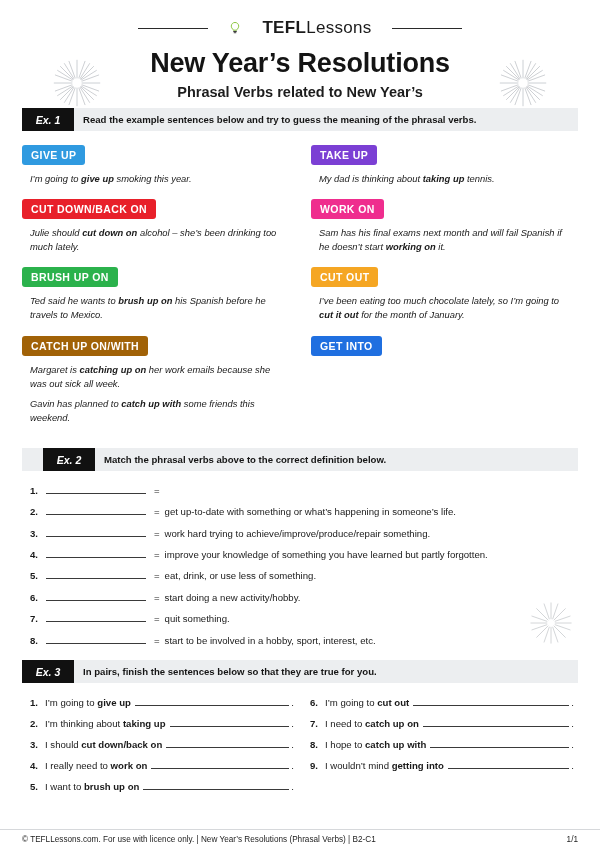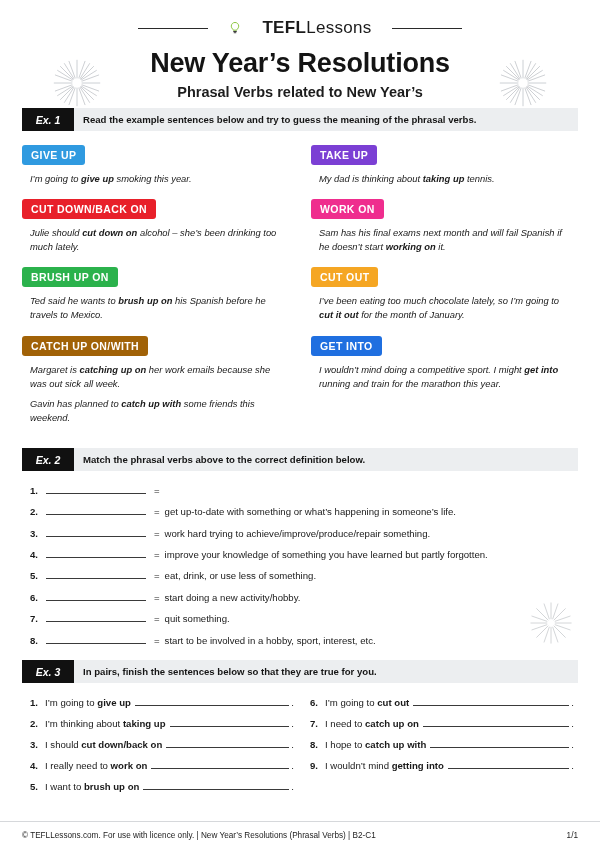--- a/index.html
+++ b/index.html
@@ -193,21 +193,21 @@
     margin: 0 2px 0 4px;
     min-width: 40px;
   }
 
   
   .footer {
     position: absolute;
     left: 0;
     right: 0;
     bottom: 0;
-    height: 28px;
+    height: 20px;
     border-top: 1px solid #d6d8db;
     display: flex;
     align-items: center;
     justify-content: space-between;
     padding: 0 22px;
     font-size: 8.2px;
     color: #1c1c1c;
     box-sizing: border-box;
   }
 </style>
@@ -303,25 +303,25 @@
     <div class="col" id="ex1-left">
         <div class="pv-block"><div class="pill" style="background: rgb(47, 154, 224);">GIVE UP</div><p class="sent">I’m going to <b>give up</b> smoking this year.</p></div>
         <div class="pv-block"><div class="pill" style="background: rgb(232, 32, 42);">CUT DOWN/BACK ON</div><p class="sent">Julie should <b>cut down on</b> alcohol – she’s been drinking too much lately.</p></div>
         <div class="pv-block"><div class="pill" style="background: rgb(43, 178, 76);">BRUSH UP ON</div><p class="sent">Ted said he wants to <b>brush up on</b> his Spanish before he travels to Mexico.</p></div>
         <div class="pv-block"><div class="pill" style="background: #a16207;">CATCH UP ON/WITH</div><p class="sent">Margaret is <b>catching up on</b> her work emails because she was out sick all week.</p><p class="sent">Gavin has planned to <b>catch up with</b> some friends this weekend.</p></div>
       </div>
     <div class="col" id="ex1-right">
         <div class="pv-block"><div class="pill" style="background: rgb(123, 63, 212);">TAKE UP</div><p class="sent">My dad is thinking about <b>taking up</b> tennis.</p></div>
         <div class="pv-block"><div class="pill" style="background: rgb(239, 45, 142);">WORK ON</div><p class="sent">Sam has his final exams next month and will fail Spanish if he doesn’t start <b>working on</b> it.</p></div>
         <div class="pv-block"><div class="pill" style="background: rgb(245, 166, 35);">CUT OUT</div><p class="sent">I’ve been eating too much chocolate lately, so I’m going to <b>cut it out</b> for the month of January.</p></div>
-        <div class="pv-block"><div class="pill" style="background: rgb(31, 111, 224);">GET INTO</div><p class="sent">I wouldn’t mind doing a competitive sport. I might <b>get into</b> running and train for the marathon this year.</p></div>
+        <div class="pv-block"><div class="pill" style="background: rgb(31, 111, 224);">GET INTO</div></div>
       </div>
   </div>
 
-  <div class="exbar" style="margin-top:10px;">
+  <div class="exbar" style="margin-top:10px;padding-left:21px;">
     <div class="tag">Ex. 2</div>
     <div class="txt">Match the phrasal verbs above to the correct definition below.</div>
   </div>
 
   <div class="ex2">
     <div id="ex2-list">
         <div class="defrow">
           <span class="num">1.</span>
           <span class="blank"></span>
           <span class="eq">=</span>

